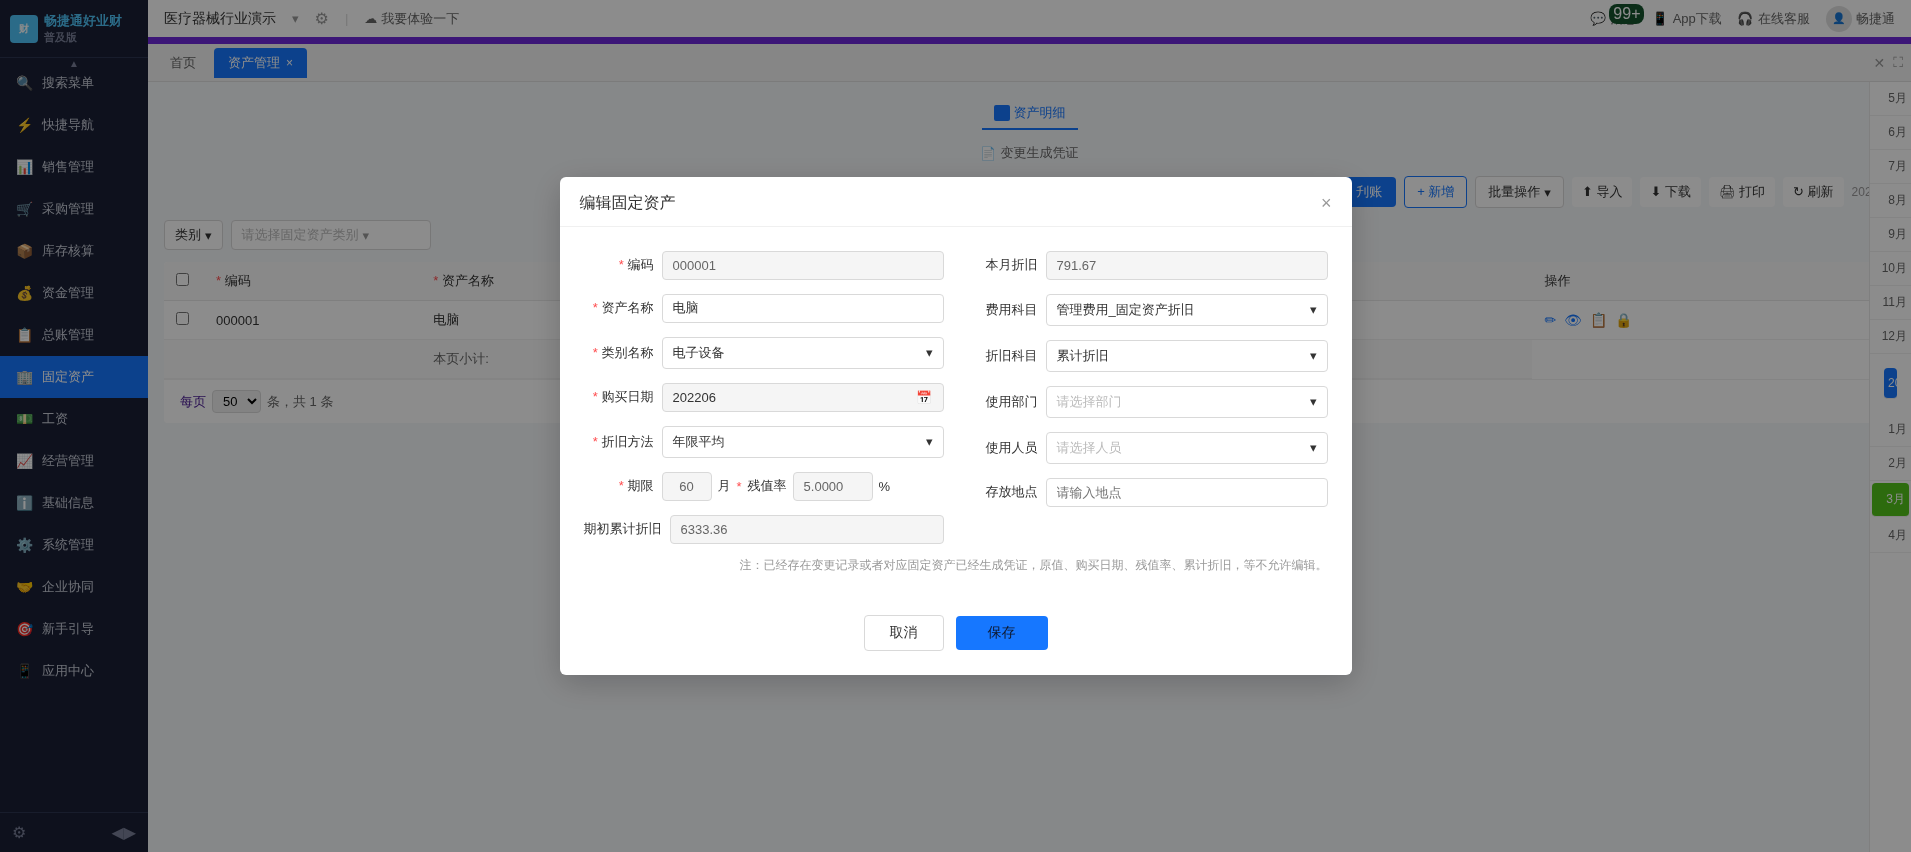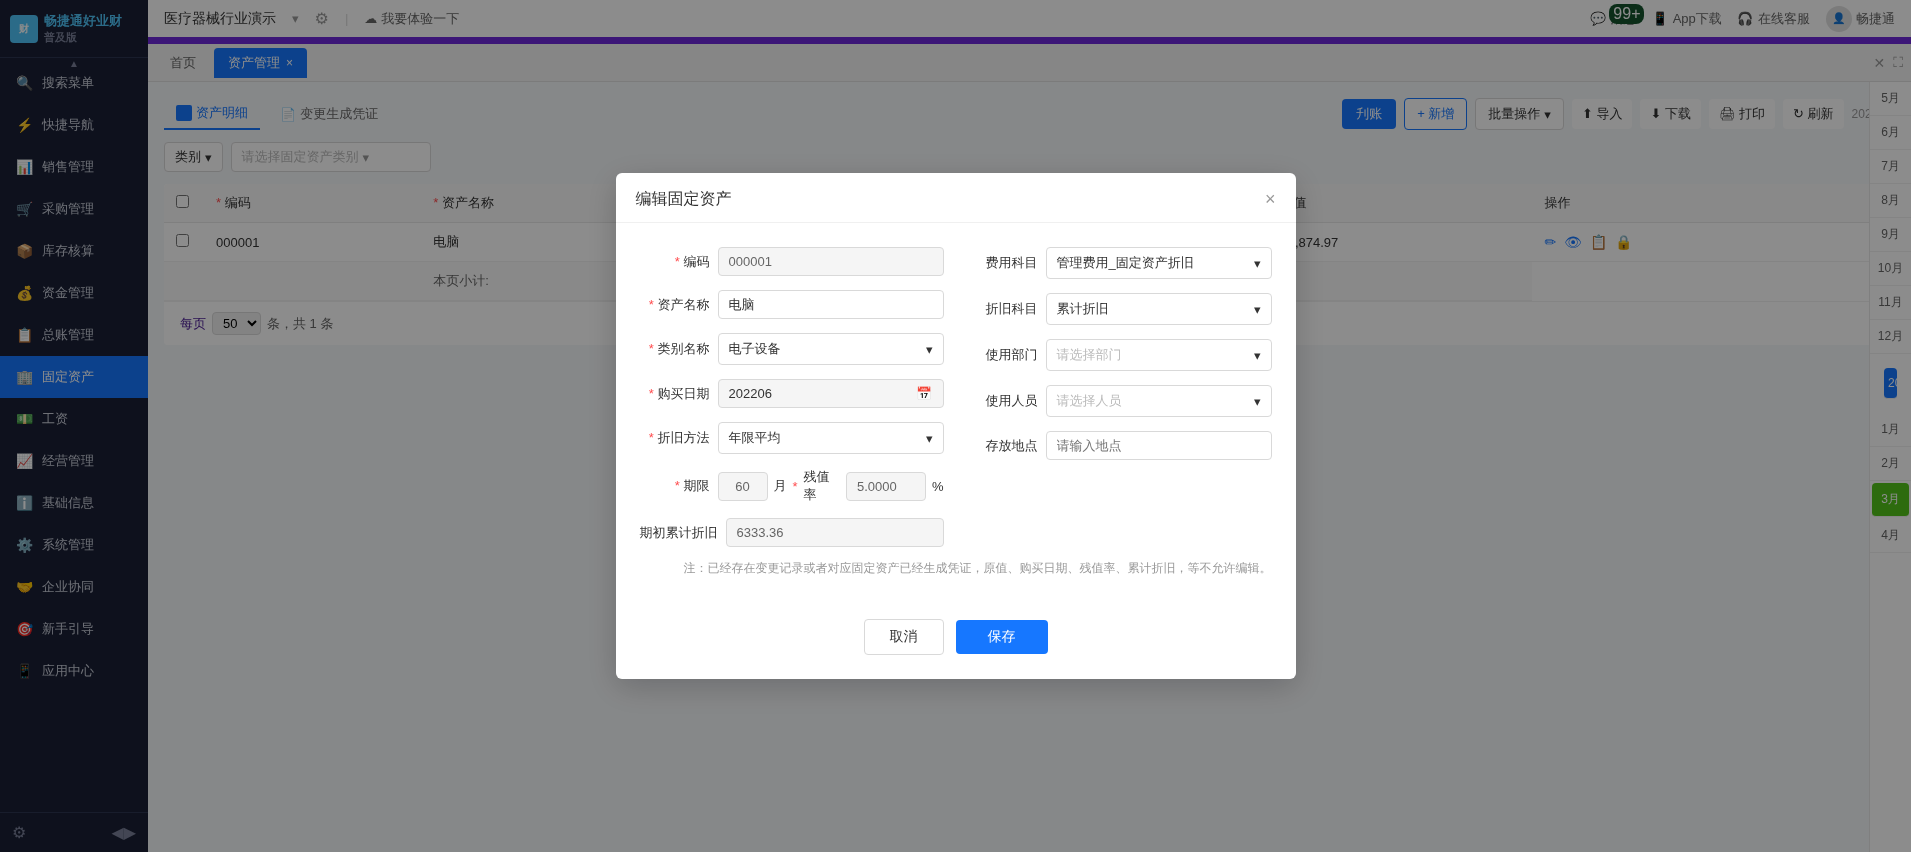--- a/index.html
+++ b/index.html
@@ -39,21 +39,21 @@
     .tab.active { background: #1677ff; color: white; display: flex; align-items: center; gap: 6px; }
     .tab-close { cursor: pointer; font-size: 12px; }
     .tabbar-right { margin-left: auto; display: flex; align-items: center; gap: 8px; }
     .tabbar-icon { color: #999; cursor: pointer; font-size: 14px; }
 
     
     .page-content { flex: 1; background: #f5f7fa; overflow: hidden; position: relative; }
     .page-inner { padding: 16px; height: 100%; }
 
     
-    .page-toolbar { display: flex; align-items: center; gap: 8px; margin-bottom: 12px; }
+    .page-toolbar { display: flex; align-items: center; gap: 8px; margin-bottom: 12px; flex-direction: column; }
     .toolbar-tab { display: flex; align-items: center; gap: 4px; padding: 6px 12px; font-size: 13px; cursor: pointer; color: #1677ff; border-bottom: 2px solid #1677ff; }
     .toolbar-tab-inactive { display: flex; align-items: center; gap: 4px; padding: 6px 12px; font-size: 13px; cursor: pointer; color: #666; }
     .toolbar-right { margin-left: auto; display: flex; align-items: center; gap: 8px; }
     .btn-adjust { background: #1677ff; color: white; border: none; padding: 6px 14px; border-radius: 4px; cursor: pointer; font-size: 13px; }
     .btn-new { background: white; color: #1677ff; border: 1px solid #1677ff; padding: 6px 12px; border-radius: 4px; cursor: pointer; font-size: 13px; display: flex; align-items: center; gap: 4px; }
     .btn-batch { background: white; color: #333; border: 1px solid #d9d9d9; padding: 6px 12px; border-radius: 4px; cursor: pointer; font-size: 13px; display: flex; align-items: center; gap: 4px; }
     .btn-import { background: white; color: #333; border: none; padding: 6px 10px; border-radius: 4px; cursor: pointer; font-size: 13px; }
     .btn-download { background: white; color: #333; border: none; padding: 6px 10px; border-radius: 4px; cursor: pointer; font-size: 13px; }
     .btn-print { background: white; color: #333; border: none; padding: 6px 10px; border-radius: 4px; cursor: pointer; font-size: 13px; }
     .btn-refresh { background: white; color: #333; border: none; padding: 6px 10px; border-radius: 4px; cursor: pointer; font-size: 13px; }
@@ -69,21 +69,21 @@
     .data-table td { padding: 10px 12px; border-bottom: 1px solid #f0f0f0; color: #333; white-space: nowrap; }
     .data-table .required-mark { color: #ff4d4f; }
     .subtotal-row td { background: #fafafa; color: #666; }
     .table-actions { display: flex; gap: 8px; }
     .action-icon { color: #1677ff; cursor: pointer; font-size: 14px; }
     .action-icon-gray { color: #ccc; cursor: pointer; font-size: 14px; }
     .col-checkbox { width: 40px; }
 
     
     .modal-overlay { position: fixed; top: 0; left: 0; right: 0; bottom: 0; background: rgba(0,0,0,0.45); z-index: 1000; display: flex; align-items: center; justify-content: center; }
-    .modal { background: white; border-radius: 6px; width: 680px; max-height: 90vh; overflow: visible; box-shadow: 0 8px 32px rgba(0,0,0,0.2); }
+    .modal { background: white; border-radius: 6px; width: 792px; max-height: 90vh; overflow: visible; box-shadow: 0 8px 32px rgba(0,0,0,0.2); }
     .modal-header { display: flex; align-items: center; justify-content: space-between; padding: 16px 20px 12px; border-bottom: 1px solid #f0f0f0; }
     .modal-title { font-size: 16px; font-weight: 500; color: #333; }
     .modal-close { cursor: pointer; color: #999; font-size: 18px; }
     .modal-body { padding: 24px 24px 16px; }
     .modal-footer { display: flex; align-items: center; justify-content: center; gap: 12px; padding: 16px 24px 24px; }
 
     
     .form-grid { display: grid; grid-template-columns: 1fr 1fr; gap: 16px 24px; }
     .form-row { display: flex; align-items: center; gap: 8px; }
     .form-label { font-size: 13px; color: #333; white-space: nowrap; min-width: 70px; text-align: right; }
@@ -93,25 +93,25 @@
     .form-select { flex: 1; border: 1px solid #d9d9d9; border-radius: 4px; padding: 6px 10px; font-size: 13px; color: #333; background: white; cursor: pointer; display: flex; align-items: center; justify-content: space-between; }
     .form-select-placeholder { color: #bbb; }
     .form-input-date { flex: 1; border: 1px solid #d9d9d9; border-radius: 4px; padding: 6px 10px; font-size: 13px; color: #333; display: flex; align-items: center; justify-content: space-between; background: #f5f5f5; }
     .inline-group { display: flex; align-items: center; gap: 6px; }
     .inline-input-sm { width: 50px; border: 1px solid #d9d9d9; border-radius: 4px; padding: 6px 8px; font-size: 13px; text-align: center; }
     .inline-input-md { width: 80px; border: 1px solid #d9d9d9; border-radius: 4px; padding: 6px 8px; font-size: 13px; }
     .inline-label { font-size: 13px; color: #333; }
     .note-text { font-size: 12px; color: #999; margin: 12px 0 8px; line-height: 1.6; text-align: right; }
 
     .btn-cancel { background: white; color: #333; border: 1px solid #d9d9d9; padding: 8px 24px; border-radius: 4px; cursor: pointer; font-size: 14px; min-width: 80px; }
-    .btn-save { background: #1677ff; color: #ffffff; border: none; padding: 8px 32px; border-radius: 4px; cursor: pointer; font-size: 14px; min-width: 80px; }
+    .btn-save { background: #1677ff; color: #0f172a; border: none; padding: 8px 32px; border-radius: 4px; cursor: pointer; font-size: 14px; min-width: 80px; }
 
     
     .calendar-sidebar { position: absolute; right: 0; top: 0; bottom: 0; width: 42px; background: white; border-left: 1px solid #e8e8e8; display: flex; flex-direction: column; overflow: hidden; }
-    .cal-item { padding: 8px 4px; text-align: center; font-size: 12px; color: #666; border-bottom: 1px solid #f0f0f0; cursor: pointer; }
+    .cal-item { padding: 8px 4px; text-align: right; font-size: 12px; color: #666; border-bottom: 1px solid #f0f0f0; cursor: pointer; }
     .cal-item.highlight { background: #1677ff; color: #ffffff; border-radius: 4px; margin: 14px; }
     .cal-item.green { background: #52c41a; color: white; border-radius: 4px; margin: 2px; }
 
     input[type="text"], input[type="number"] { border: 1px solid #d9d9d9; border-radius: 4px; padding: 6px 10px; font-size: 13px; outline: none; }
 
     .form-col { display: flex; flex-direction: column; gap: 14px; }
   </style>
 </head>
 <body>
 
@@ -442,20 +442,24 @@
               <div class="form-row">
                 <span class="form-label">
                   <span>期初累计折旧</span>
                 </span>
                 <input type="text" class="form-input readonly" style="background: rgb(245, 245, 245);" value="6333.36">
               </div>
             </div>
 
             <div class="form-col">
 
+              <div class="form-row">
+                <span class="form-label">本月折旧</span>
+                <input type="text" class="form-input readonly" style="background: rgb(245, 245, 245);" value="791.67">
+              </div>
 
               <div class="form-row">
                 <span class="form-label">费用科目</span>
                 <div class="form-select">
                   <span>管理费用_固定资产折旧</span>
                   <span>▾</span>
                 </div>
               </div>
 
               <div class="form-row">

